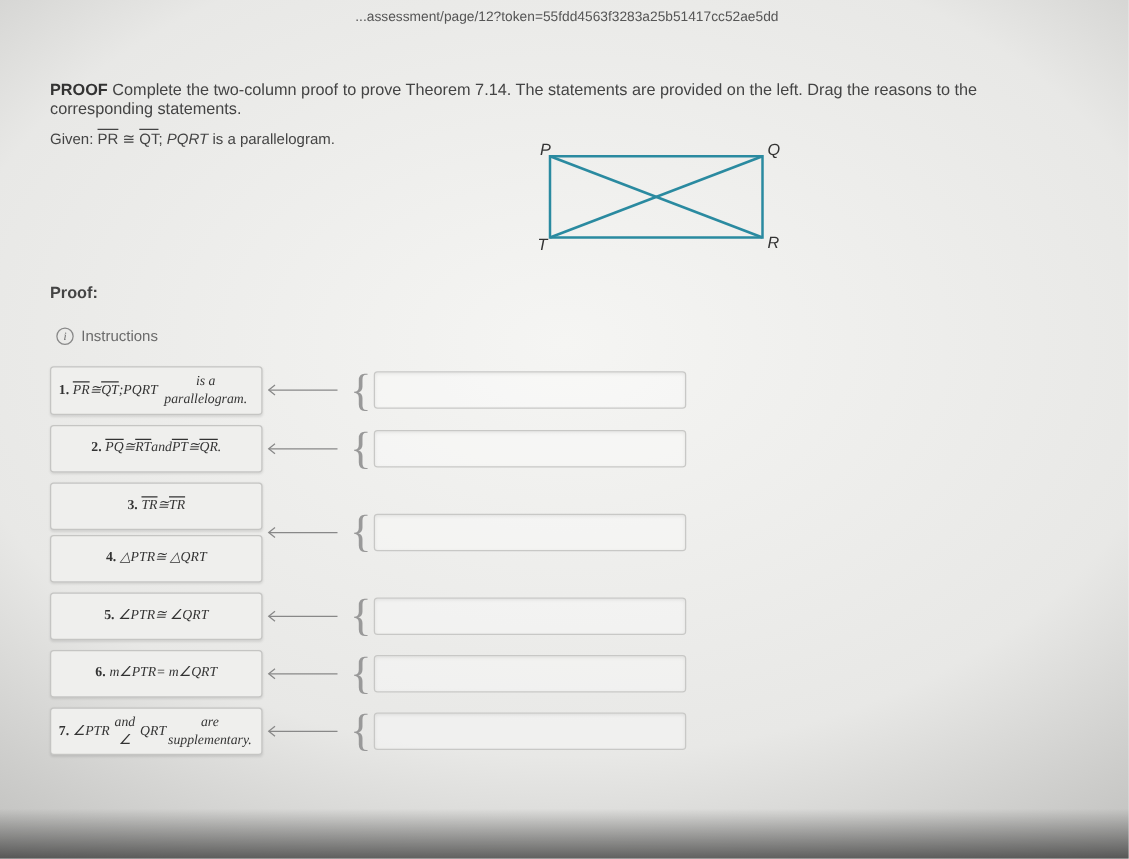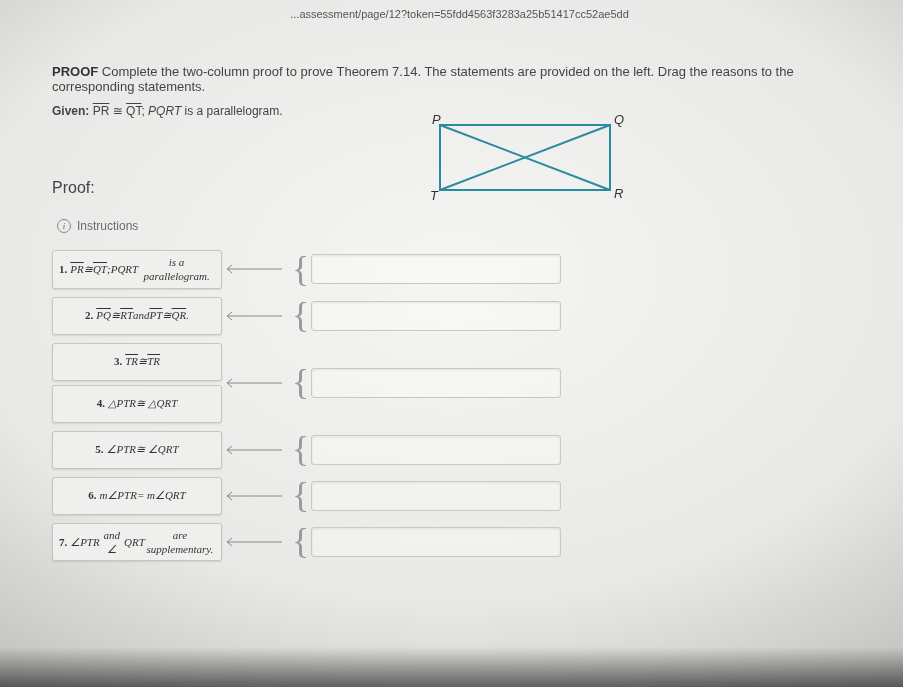--- a/index.html
+++ b/index.html
@@ -6,49 +6,49 @@
   body {
     width: 903px;
     height: 687px;
     font-family: Arial, Helvetica, sans-serif;
     background: radial-gradient(ellipse 900px 600px at 50% 40%, #f5f5f3 0%, #e8e8e6 55%, #bfbfbd 85%, #7a7a78 100%);
     color: #444;
     overflow: hidden;
     position: relative;
   }
   .page {
-    padding: 8px 36px 0 52px;
+    padding: 8px 36px 0 40px;
   }
   .url {
     font-size: 11px;
     text-align: center;
     margin-bottom: 4px;
     color: #555;
   }
   .proof-line {
     font-size: 13px;
     margin-bottom: 10px;
     margin-top: 44px;
   }
   .proof-line b { font-weight: 700; color:#333; }
   .given, .prove {
     font-size: 12px;
     margin-bottom: 2px;
   }
-  .label { font-weight: 700; }
+  .label { font-weight: 400; }
   .ov { text-decoration: overline; }
   .diagram-wrap {
     position: absolute;
     left: 420px;
     top: 110px;
   }
   .proof-label {
-    font-size: 16px;
-    font-weight: 400;
-    margin-top: 61px;
+    font-size: 13px;
+    font-weight: 700;
+    margin-top: 108px;
     margin-bottom: 18px;
   }
   .instructions {
     display: inline-flex;
     align-items: center;
     gap: 6px;
     font-size: 12px;
     color: #6b6b6b;
     border: 1px solid rgba(0,0,0,0);
     padding: 2px 4px;

